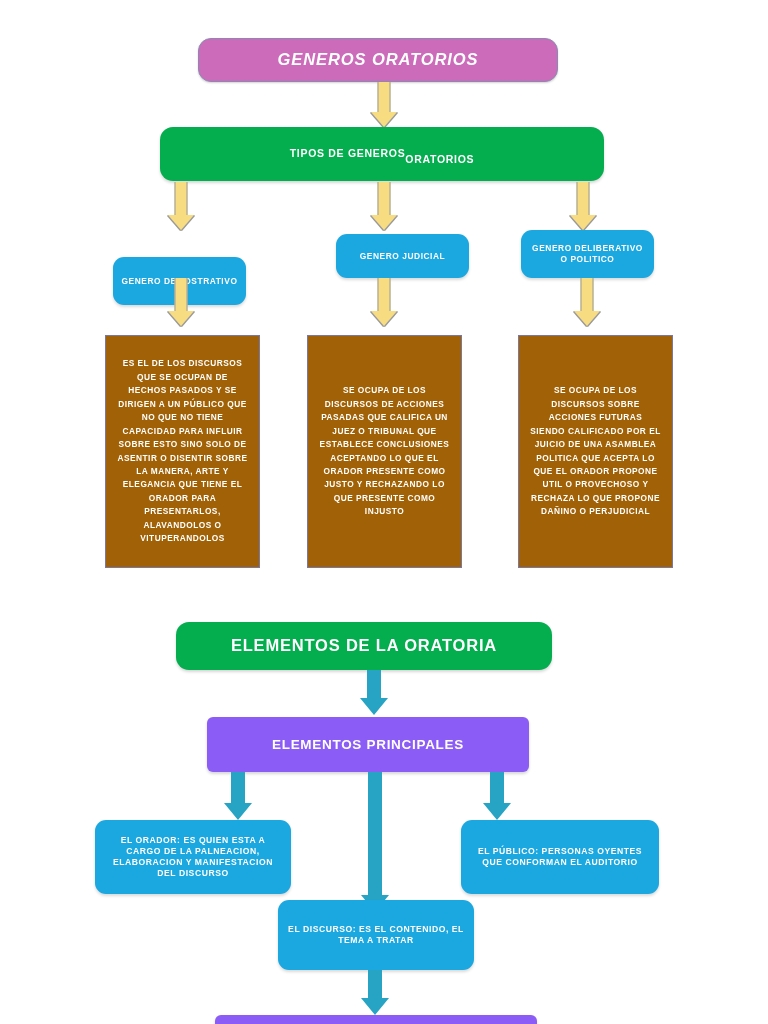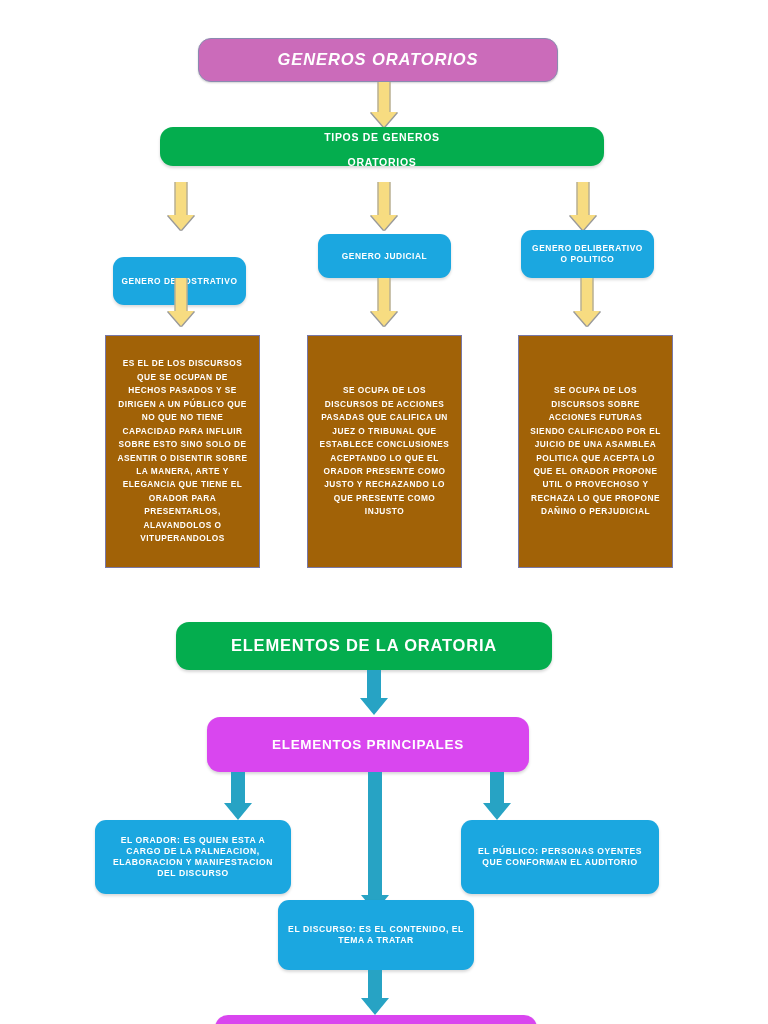--- a/index.html
+++ b/index.html
@@ -68,22 +68,22 @@
     background: #a16207;
     border: 1.2px solid #7878A8;
     font-size: 8.3px;
     letter-spacing: .5px;
     line-height: 1.62;
     align-items: center;
   }
 
   
   .n-pink {
-    background: #d946ef;
-    border-radius: 13px;
+    background: #8b5cf6;
+    border-radius: 6px;
     font-size: 13.5px;
     letter-spacing: .7px;
     box-shadow: 0 2px 3px rgba(0,0,0,.16);
     text-align: center;
   }
 
   
   .arrow-y {
     position: absolute;
   }
@@ -135,41 +135,41 @@
 
 <div id="canvas">
 
   <div class="node n-title" style="left:198px; top:38px; width:360px; height:44px;">GENEROS ORATORIOS</div>
 
   <div class="arrow-y" style="left:369px; top:82px; width:30px; height:45px;">
     <div class="shaft" style="height:30px;"></div>
     <div class="head"></div>
   </div>
 
-  <div class="node n-green two-line" style="left:160px; top:127px; width:444px; height:39px; flex-direction:column;justify-content:space-between;">
+  <div class="node n-green two-line" style="left:160px; top:127px; width:444px; height:54px; flex-direction:row;">
     <span class="inner">TIPOS DE GENEROS</span>
     <span class="l2">ORATORIOS</span>
   </div>
 
   <div class="arrow-y" style="left:166px; top:182px; width:30px; height:48px;">
     <div class="shaft" style="height:33px;"></div>
     <div class="head"></div>
   </div>
   <div class="arrow-y" style="left:369px; top:182px; width:30px; height:48px;">
     <div class="shaft" style="height:33px;"></div>
     <div class="head"></div>
   </div>
   <div class="arrow-y" style="left:568px; top:182px; width:30px; height:48px;">
     <div class="shaft" style="height:33px;"></div>
     <div class="head"></div>
   </div>
 
   <div class="node n-blue" style="left:113px; top:230px; width:133px; height:48px;margin-top:27px;">GENERO DEMOSTRATIVO</div>
 
-  <div class="node n-blue" style="left:318px; top:234px; width:133px; height:44px;">GENERO JUDICIAL</div>
+  <div class="node n-blue" style="left:336px; top:234px; width:133px; height:44px;">GENERO JUDICIAL</div>
 
   <div class="node n-blue" style="left:521px; top:230px; width:133px; height:48px;">GENERO DELIBERATIVO O POLITICO</div>
 
   <div class="arrow-y" style="left:166px; top:278px; width:30px; height:48px;">
     <div class="shaft" style="height:33px;"></div>
     <div class="head"></div>
   </div>
   <div class="arrow-y" style="left:369px; top:278px; width:30px; height:48px;">
     <div class="shaft" style="height:33px;"></div>
     <div class="head"></div>

